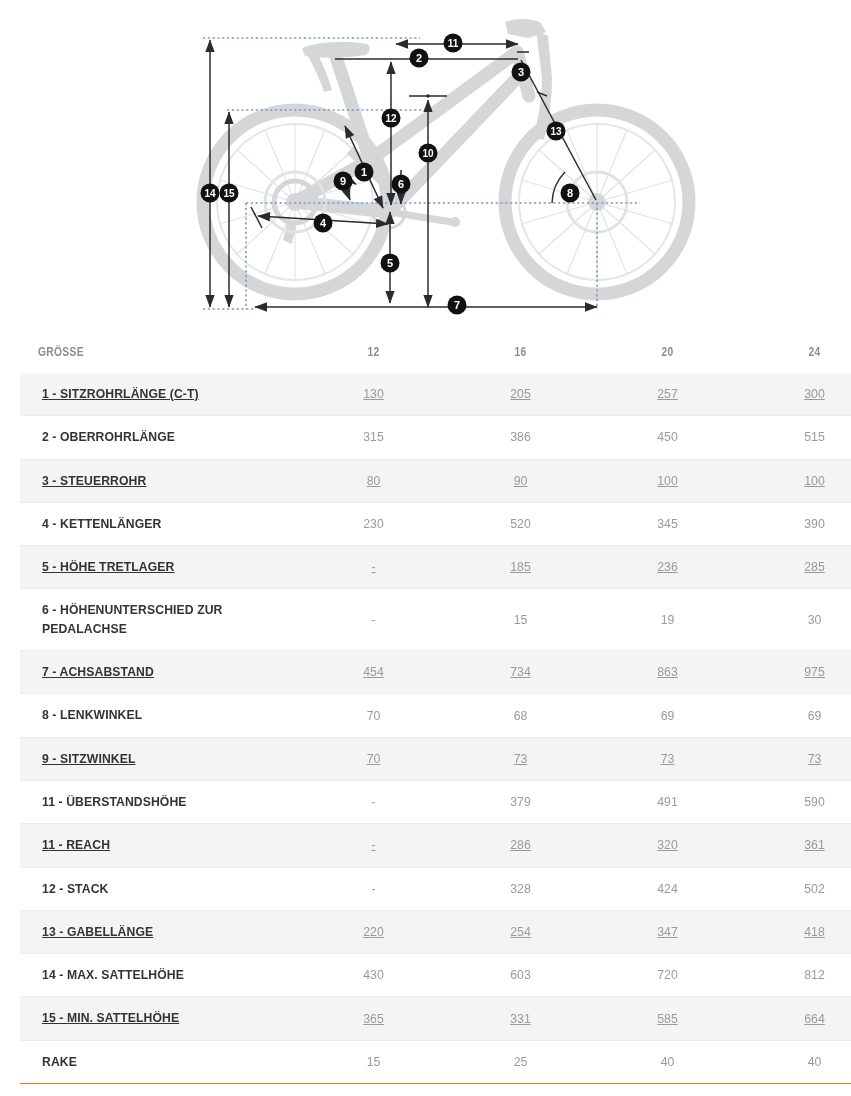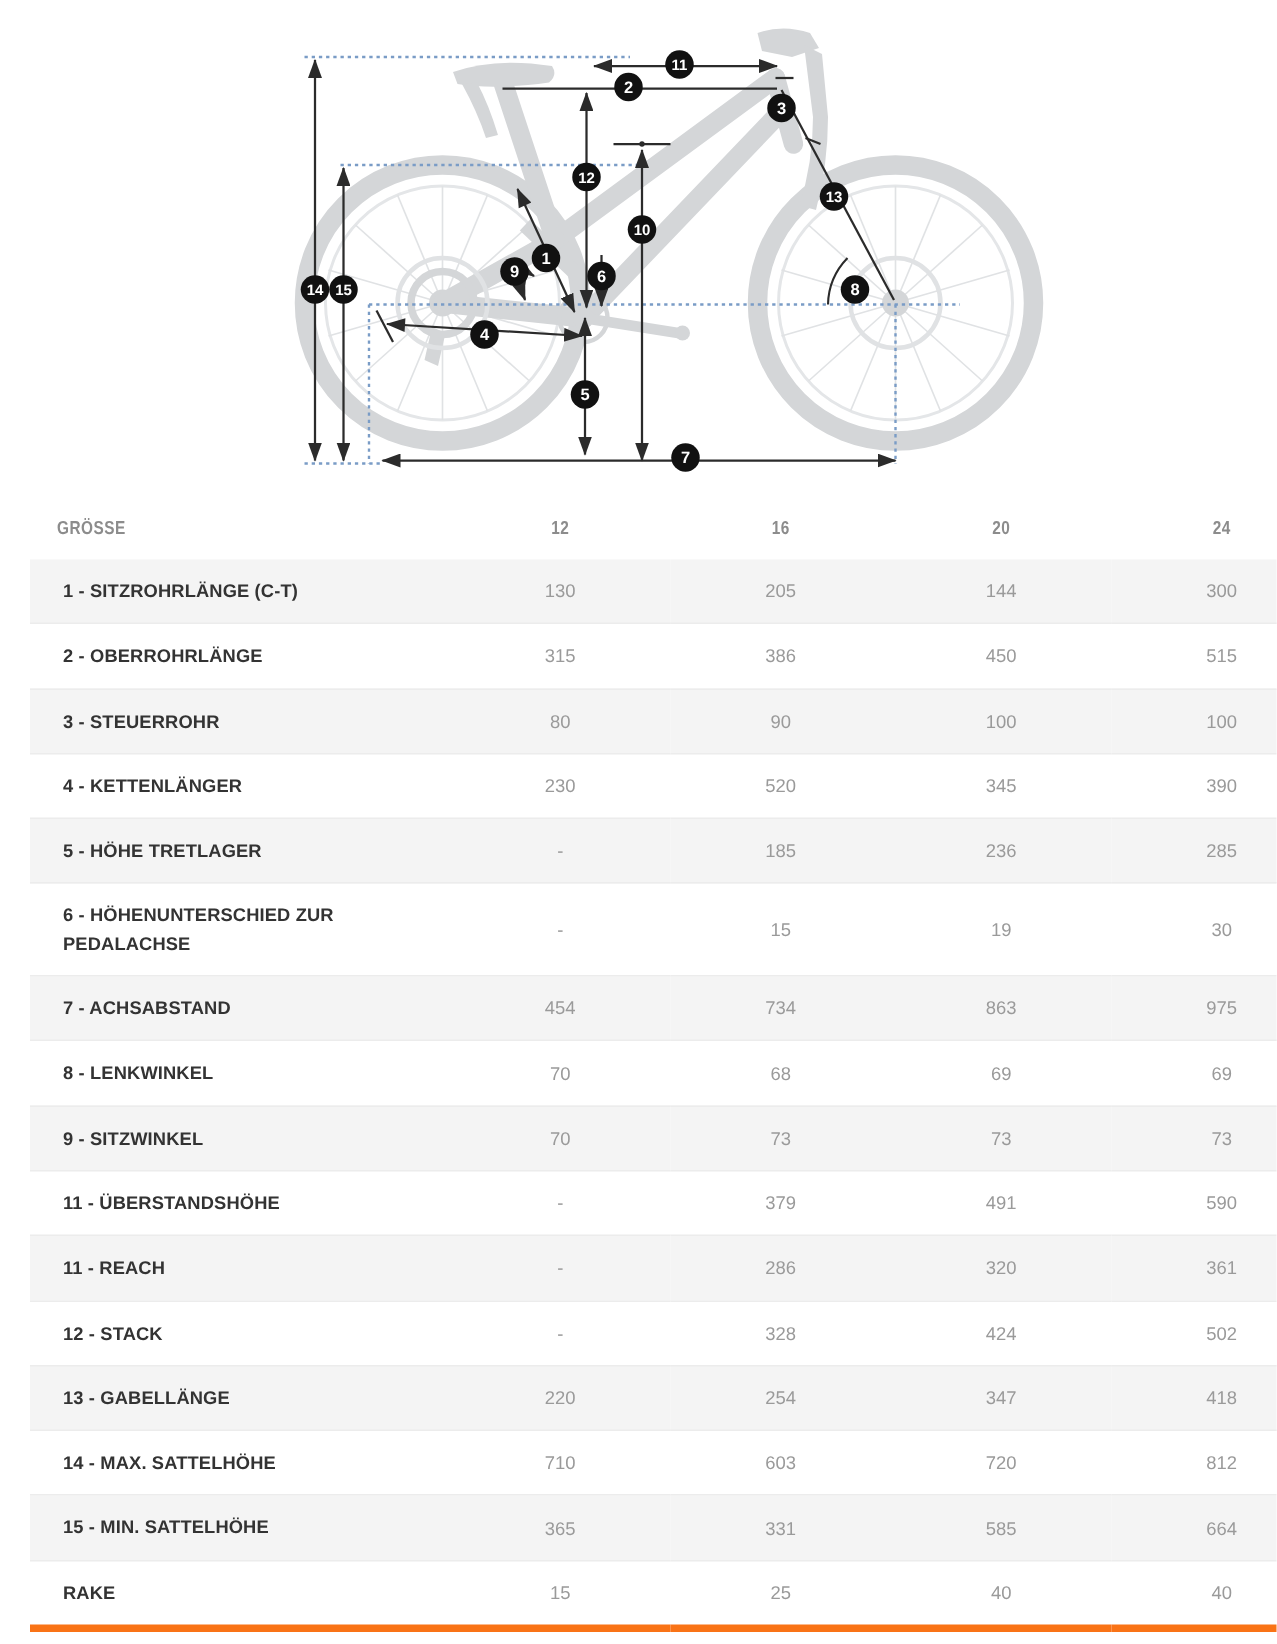--- a/index.html
+++ b/index.html
@@ -50,22 +50,22 @@
   }
   .geo-table tbody td.lbl {
     text-align: left;
     padding-left: 22px; padding-right: 10px;
     color: #333333;
     font-weight: bold;
     font-size: 12.2px;
     letter-spacing: .1px;
     line-height: 1.5;
   }
-  .geo-table tbody tr.odd td { background: #f4f4f4; }
-  .geo-table tbody tr:last-child td { border-bottom: 5px solid #f97316; }
+  .geo-table tbody tr.odd td { background: #f4f4f4; text-decoration: underline; }
+  .geo-table tbody tr:last-child td { border-bottom: 1px solid #f97316; }
 </style>
 </head>
 <body>
 
 <div id="page">
 
   <div id="diagram">
     <svg width="851" height="335" viewBox="0 0 851 335" xmlns="http://www.w3.org/2000/svg">
       <defs>
         <marker id="arrEnd" markerWidth="9" markerHeight="9" refX="8" refY="3.1" orient="auto">
@@ -275,21 +275,21 @@
         <th>20</th>
         <th>24</th>
 
       </tr>
     </thead>
     <tbody id="geo-body">
         <tr class="odd">
           <td class="lbl">1 - SITZROHRLÄNGE (C-T)</td>
           <td>130</td>
           <td>205</td>
-          <td>144</td>
+          <td>257</td>
           <td>300</td>
         </tr>
         <tr>
           <td class="lbl">2 - OBERROHRLÄNGE</td>
           <td>315</td>
           <td>386</td>
           <td>450</td>
           <td>515</td>
         </tr>
         <tr class="odd">
@@ -364,21 +364,21 @@
         </tr>
         <tr class="odd">
           <td class="lbl">13 - GABELLÄNGE</td>
           <td>220</td>
           <td>254</td>
           <td>347</td>
           <td>418</td>
         </tr>
         <tr>
           <td class="lbl">14 - MAX. SATTELHÖHE</td>
-          <td>710</td>
+          <td>430</td>
           <td>603</td>
           <td>720</td>
           <td>812</td>
         </tr>
         <tr class="odd">
           <td class="lbl">15 - MIN. SATTELHÖHE</td>
           <td>365</td>
           <td>331</td>
           <td>585</td>
           <td>664</td>

